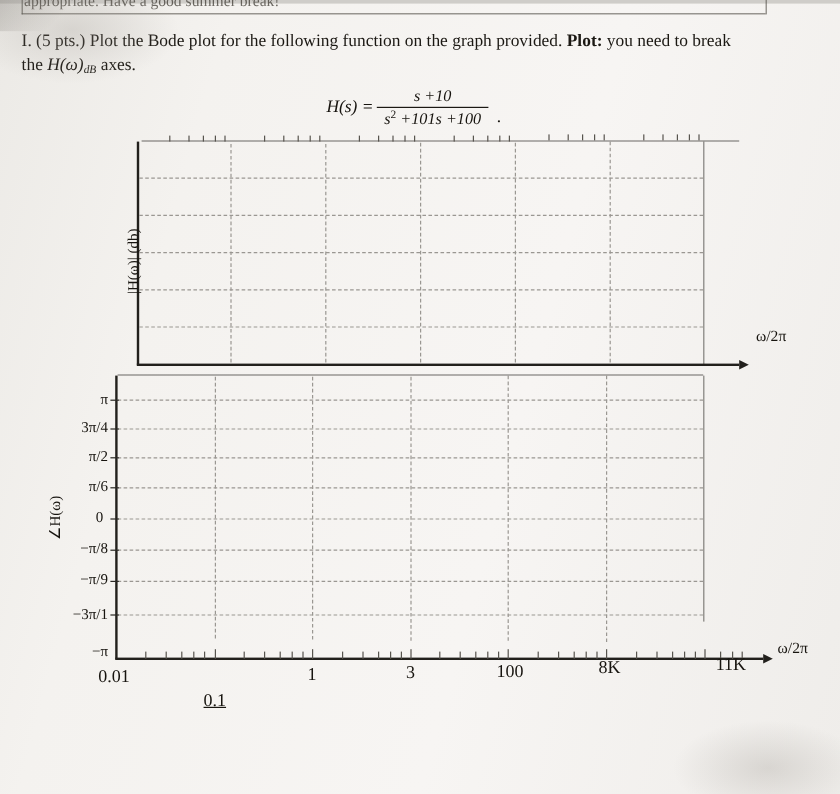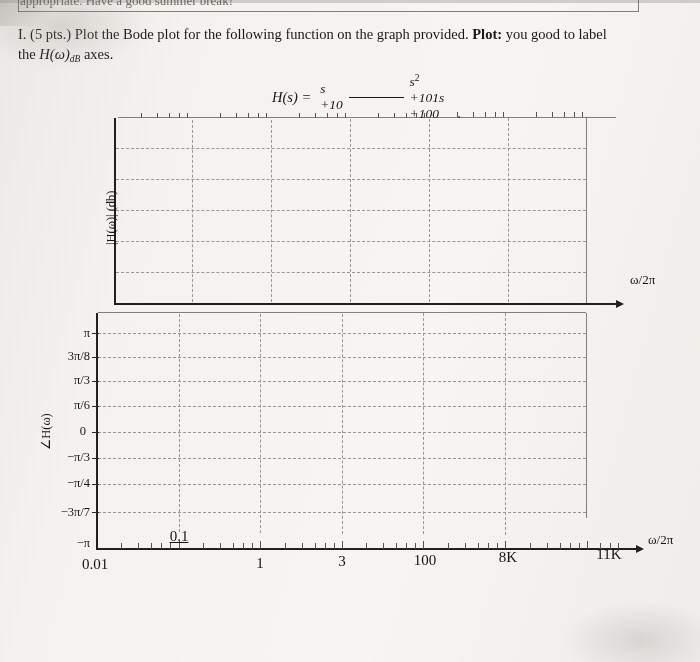--- a/index.html
+++ b/index.html
@@ -68,21 +68,21 @@
   .formula {
     position: absolute;
     left: 272px; top: 72px;
     font-size: 14.5px;
     display: flex;
     align-items: center;
     color: #17140f;
   }
   .frac {
     display: inline-flex;
-    flex-direction: row;
+    flex-direction: column;
     align-items: center;
     margin: 0 3px;
     vertical-align: middle;
   }
   .frac .num { padding: 0 6px 1px 6px; font-size: 13.5px; }
   .frac .bar { height: 1px; background: #1b1813; width: 100%; }
   .frac .den { padding: 1px 6px 0 6px; font-size: 13.5px; }
   .period { margin-left: 4px; align-self: flex-end; }
 
   
@@ -173,21 +173,21 @@
 
   <div class="edge-top"></div>
   <div class="corner-shadow"></div>
 
   <div class="cut-rule v1"></div>
   <div class="cut-rule v2"></div>
   <div class="cut-rule"></div>
   <div class="cut-header">appropriate. Have a good summer break!</div>
 
   <div class="q-text">
-    <span>I. (5 pts.) Plot the Bode plot for the following function on the graph provided. </span><b>Plot:</b><span> you good to label</span><br>
+    <span>I. (5 pts.) Plot the Bode plot for the following function on the graph provided. </span><b>Plot:</b><span> you need to break</span><br>
     <span>the </span><span class="mathit">H(ω)</span><span class="sub mathit">dB</span><span> axes.</span>
   </div>
 
   <div class="formula">
     <span class="mathit">H(s) =</span>
     <span class="frac">
       <span class="num mathit">s +10</span>
       <span class="bar"></span>
       <span class="den"><span class="mathit">s</span><span class="sup">2</span><span class="mathit"> +101s +100</span></span>
     </span>
@@ -282,27 +282,27 @@
     <div class="tick" style="left:92px; top:333px; width:7px; height:1.4px;"></div>
     <div class="tick" style="left:92px; top:357px; width:7px; height:1.4px;"></div>
     <div class="tick" style="left:92px; top:381px; width:7px; height:1.4px;"></div>
     <div class="tick" style="left:92px; top:406px; width:7px; height:1.4px;"></div>
     <div class="tick" style="left:92px; top:432px; width:7px; height:1.4px;"></div>
     <div class="tick" style="left:92px; top:458px; width:7px; height:1.4px;"></div>
     <div class="tick" style="left:92px; top:484px; width:7px; height:1.4px;"></div>
     <div class="tick" style="left:92px; top:512px; width:7px; height:1.4px;"></div>
 
     <div class="ytick-label" style="left:56px; top:326px; width:34px;">π</div>
-    <div class="ytick-label" style="left:48px; top:349px; width:42px;">3π/8</div>
-    <div class="ytick-label" style="left:48px; top:373px; width:42px;">π/3</div>
+    <div class="ytick-label" style="left:48px; top:349px; width:42px;">3π/4</div>
+    <div class="ytick-label" style="left:48px; top:373px; width:42px;">π/2</div>
     <div class="ytick-label" style="left:48px; top:398px; width:42px;">π/6</div>
     <div class="ytick-label" style="left:48px; top:424px; width:38px;">0</div>
-    <div class="ytick-label" style="left:42px; top:450px; width:48px;">−π/3</div>
-    <div class="ytick-label" style="left:42px; top:476px; width:48px;">−π/4</div>
-    <div class="ytick-label" style="left:34px; top:505px; width:56px;">−3π/7</div>
+    <div class="ytick-label" style="left:42px; top:450px; width:48px;">−π/8</div>
+    <div class="ytick-label" style="left:42px; top:476px; width:48px;">−π/9</div>
+    <div class="ytick-label" style="left:34px; top:505px; width:56px;">−3π/1</div>
     <div class="ytick-label" style="left:56px; top:536px; width:34px;">−π</div>
 
     <div class="ylabel-rot" style="left:38px; top:450px;">∠H(ω)</div>
 
     <div class="minor-tick" style="left:121px; top:543px; height:6px;"></div>
     <div class="minor-tick" style="left:138px; top:543px; height:6px;"></div>
     <div class="minor-tick" style="left:151px; top:543px; height:6px;"></div>
     <div class="minor-tick" style="left:161px; top:543px; height:6px;"></div>
     <div class="minor-tick" style="left:170px; top:543px; height:6px;"></div>
     <div class="minor-tick" style="left:179px; top:541px; height:8px;"></div>
@@ -336,21 +336,21 @@
     <div class="minor-tick" style="left:570px; top:543px; height:6px;"></div>
     <div class="minor-tick" style="left:579px; top:543px; height:6px;"></div>
     <div class="minor-tick" style="left:587px; top:541px; height:8px;"></div>
     <div class="minor-tick" style="left:600px; top:543px; height:6px;"></div>
     <div class="minor-tick" style="left:610px; top:543px; height:6px;"></div>
     <div class="minor-tick" style="left:618px; top:543px; height:6px;"></div>
 
     <div class="axis-label" style="left:648px; top:532px;">ω/2π</div>
 
     <div class="xtick-label" style="left:58px; top:556px; width:74px;">0.01</div>
-    <div class="xtick-label" style="left:146px; top:528px; width:66px;text-decoration:underline;">0.1</div>
+    <div class="xtick-label" style="left:146px; top:576px; width:66px;text-decoration:underline;">0.1</div>
     <div class="xtick-label" style="left:230px; top:555px; width:60px;">1</div>
     <div class="xtick-label" style="left:308px; top:553px; width:68px;">3</div>
     <div class="xtick-label" style="left:390px; top:552px; width:70px;font-family:Liberation Serif, serif;">100</div>
     <div class="xtick-label" style="left:478px; top:549px; width:60px;">8K</div>
     <div class="xtick-label" style="left:572px; top:546px; width:74px;">11K</div>
   </div>
 
   <div class="smudge" style="left:-30px; top:-20px; width:180px; height:90px;"></div>
   <div class="smudge" style="left:560px; top:600px; width:160px; height:80px;"></div>
   <div class="faint-note" style="left:556px; top:624px;"></div>

